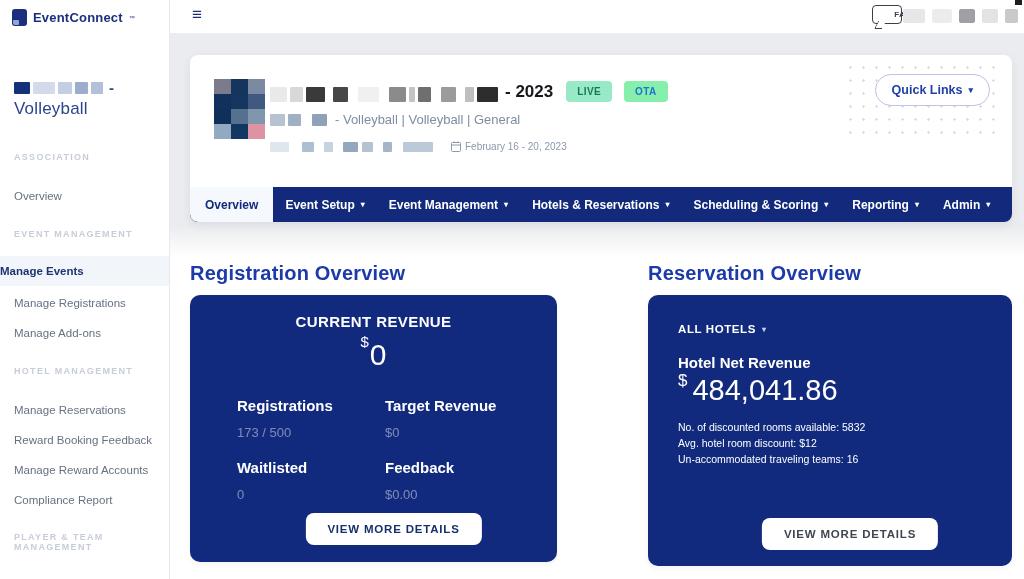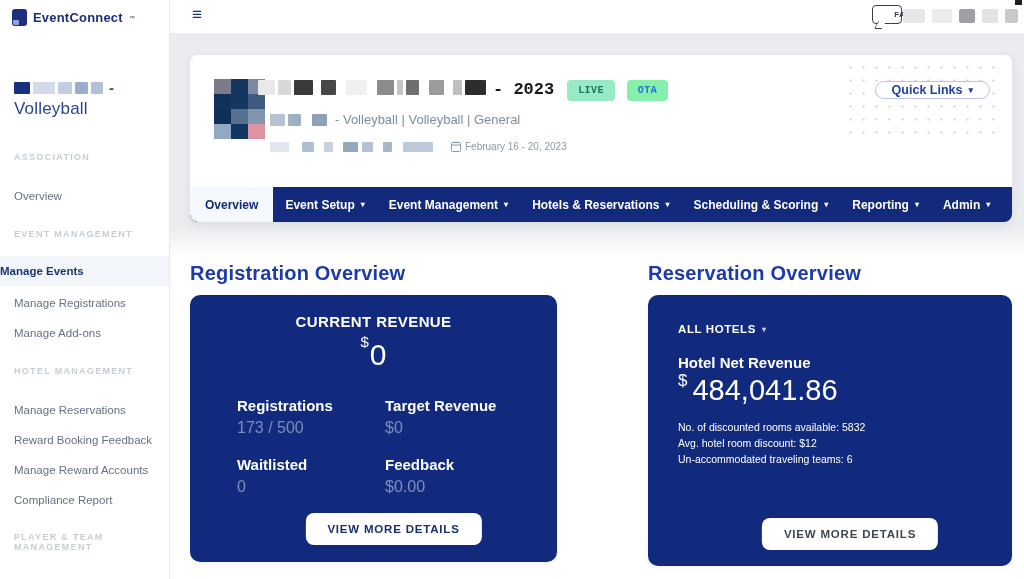--- a/index.html
+++ b/index.html
@@ -34,34 +34,34 @@
 
   
   #main { position:absolute; left:170px; top:34px; width:854px; height:545px; background:#fff; }
   .gray-band { position:absolute; left:0; top:0; width:100%; height:192px; background:#ebecef; }
   .gray-fade { position:absolute; left:0; top:192px; width:100%; height:30px; background:linear-gradient(#ebecef,#ffffff); }
 
   
   #event-card { position:absolute; left:20px; top:21px; width:822px; height:167px; background:#fff; border-radius:8px; box-shadow:0 3px 10px rgba(30,40,90,.08); }
   .dots { position:absolute; right:10px; top:6px; width:158px; height:76px; background-image:radial-gradient(#d9dce4 1.1px, transparent 1.3px); background-size:13px 13px; border-top-right-radius:8px; }
   .pixel-logo { position:absolute; left:24px; top:24px; width:51px; height:60px; display:grid; grid-template-columns:repeat(3,1fr); grid-template-rows:repeat(4,1fr); }
-  .ev-row1 { position:absolute; left:68px; top:25px; height:22px; display:flex; align-items:flex-start; gap:3px;font-family:Liberation Mono, monospace; }
+  .ev-row1 { position:absolute; left:80px; top:25px; height:22px; display:flex; align-items:flex-end; gap:3px; }
   .ev-row1 .rb { height:15px; }
   .ev-title { font-size:17px; font-weight:700; color:#17181c; margin-left:4px; white-space:nowrap; }
   .badge { font-size:10px; font-weight:700; letter-spacing:.4px; padding:5px 11px; border-radius:4px; margin-left:10px; }
   .badge-live { background:#98e9c5; color:#17795a; }
   .badge-ota { background:#86efac; color:#2272d3; margin-left:9px; }
   .ev-row2 { position:absolute; left:80px; top:57px; display:flex; align-items:center; gap:3px; }
   .ev-row2 .rb { height:12px; }
   .ev-sub { font-size:13px; color:#7e8da3; margin-left:5px; white-space:nowrap; }
   .ev-row3 { position:absolute; left:80px; top:86px; display:flex; align-items:center; gap:4px; }
   .ev-row3 .rb { height:10px; }
   .ev-date-wrap { display:flex; align-items:center; gap:4px; margin-left:14px; }
   .ev-date { font-size:10px; color:#8b99ad; white-space:nowrap; }
-  .quick-links { position:absolute; right:22px; top:26px; height:18px; padding:0 16px; background:#fff; border:1px solid #bcc3ea; border-radius:16px; display:flex; align-items:center; gap:6px; cursor:pointer; z-index:2; }
+  .quick-links { position:absolute; right:22px; top:19px; height:32px; padding:0 16px; background:#fff; border:1px solid #bcc3ea; border-radius:16px; display:flex; align-items:center; gap:6px; cursor:pointer; z-index:2; }
   .quick-links span { font-size:12.5px; font-weight:700; color:#2040a8; }
   .quick-links .caret { font-size:9px; }
 
   
   .tabbar { position:absolute; left:0; right:0; bottom:0; height:35px; background:#12297c; border-radius:0 0 8px 8px; display:flex; align-items:stretch; overflow:hidden; }
   .tab { display:flex; align-items:center; padding:0 12px; font-size:12px; font-weight:700; color:#fff; cursor:pointer; white-space:nowrap; }
   .tab .caret { font-size:8px; margin-left:6px; }
   .tab.active { background:#f5f8fc; color:#12297c; padding:0 15px; border-bottom-left-radius:8px; }
 
   
@@ -71,21 +71,21 @@
   .navy-card { position:absolute; background:#112a7d; border-radius:10px; box-shadow:0 2px 6px rgba(0,0,0,.05); color:#fff; }
   #reg-card { left:20px; top:261px; width:367px; height:267px; }
   #res-card { left:478px; top:261px; width:364px; height:271px; }
 
   .cr-label { position:absolute; top:18px; left:0; right:0; text-align:center; font-size:15px; font-weight:700; letter-spacing:.4px; }
   .cr-value { position:absolute; top:38px; left:0; right:0; text-align:center; font-size:30px; font-weight:500; }
   .cr-value .cur { font-size:15px; vertical-align:18px; margin-right:1px; }
 
   .stats-grid { position:absolute; left:47px; top:102px; display:grid; grid-template-columns:148px 148px; row-gap:19px; }
   .stat-label { font-size:15px; font-weight:600; color:#fff; }
-  .stat-value { font-size:16px; color:rgba(255,255,255,.45); margin-top:5px; }
+  .stat-value { font-size:13px; color:rgba(255,255,255,.45); margin-top:11px; }
 
   .card-btn { position:absolute; left:50%; transform:translateX(-50%); background:#fff; border:none; border-radius:8px; padding:10px 22px; font-family:"Liberation Sans",sans-serif; font-size:11.5px; font-weight:700; letter-spacing:.8px; cursor:pointer; white-space:nowrap;margin-left:20px; }
   #reg-card .card-btn { bottom:17px; color:#16306e; }
   #res-card .card-btn { bottom:16px; color:#3e4650; }
 
   .all-hotels { position:absolute; left:30px; top:28px; display:flex; align-items:center; gap:6px; cursor:pointer; }
   .all-hotels span { font-size:11.5px; font-weight:700; letter-spacing:.6px; color:#fff; }
   .all-hotels .caret { font-size:8px; color:#c6cde8; }
   .hnr-label { position:absolute; left:30px; top:59px; font-size:15px; font-weight:600; }
   .hnr-value { position:absolute; left:30px; top:76px; font-size:29px; font-weight:500; }
@@ -286,19 +286,19 @@
         <span>ALL HOTELS</span>
         <span class="caret">▾</span>
       </div>
       <div class="hnr-label">Hotel Net Revenue</div>
       <div class="hnr-value">
         <span class="cur">$</span><span>484,041.86</span>
       </div>
       <div class="info-lines">
         <div class="info-line">No. of discounted rooms available: 5832</div>
         <div class="info-line">Avg. hotel room discount: $12</div>
-        <div class="info-line">Un-accommodated traveling teams: 6</div>
+        <div class="info-line">Un-accommodated traveling teams: 16</div>
       </div>
       <button class="card-btn">VIEW MORE DETAILS</button>
     </div>
   </div>
 
 </div>
 
 </body></html>

